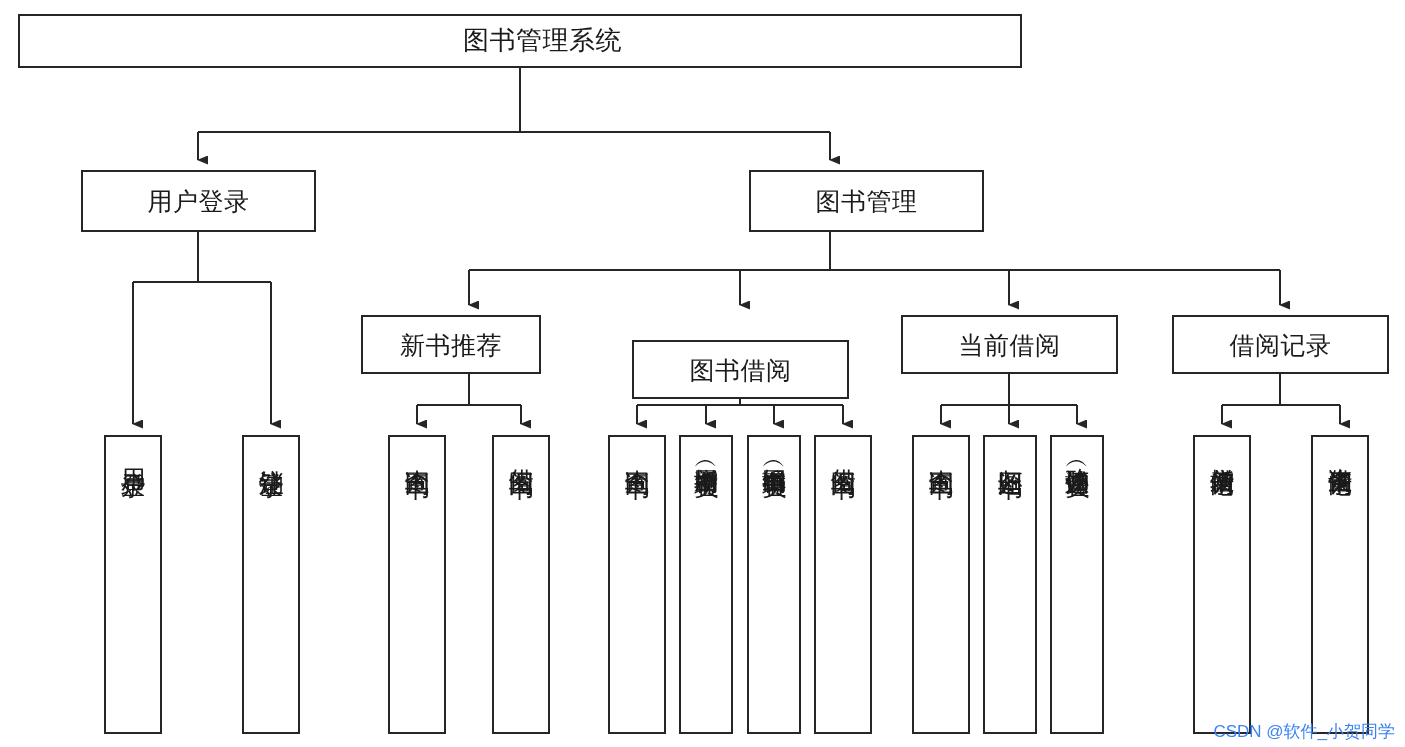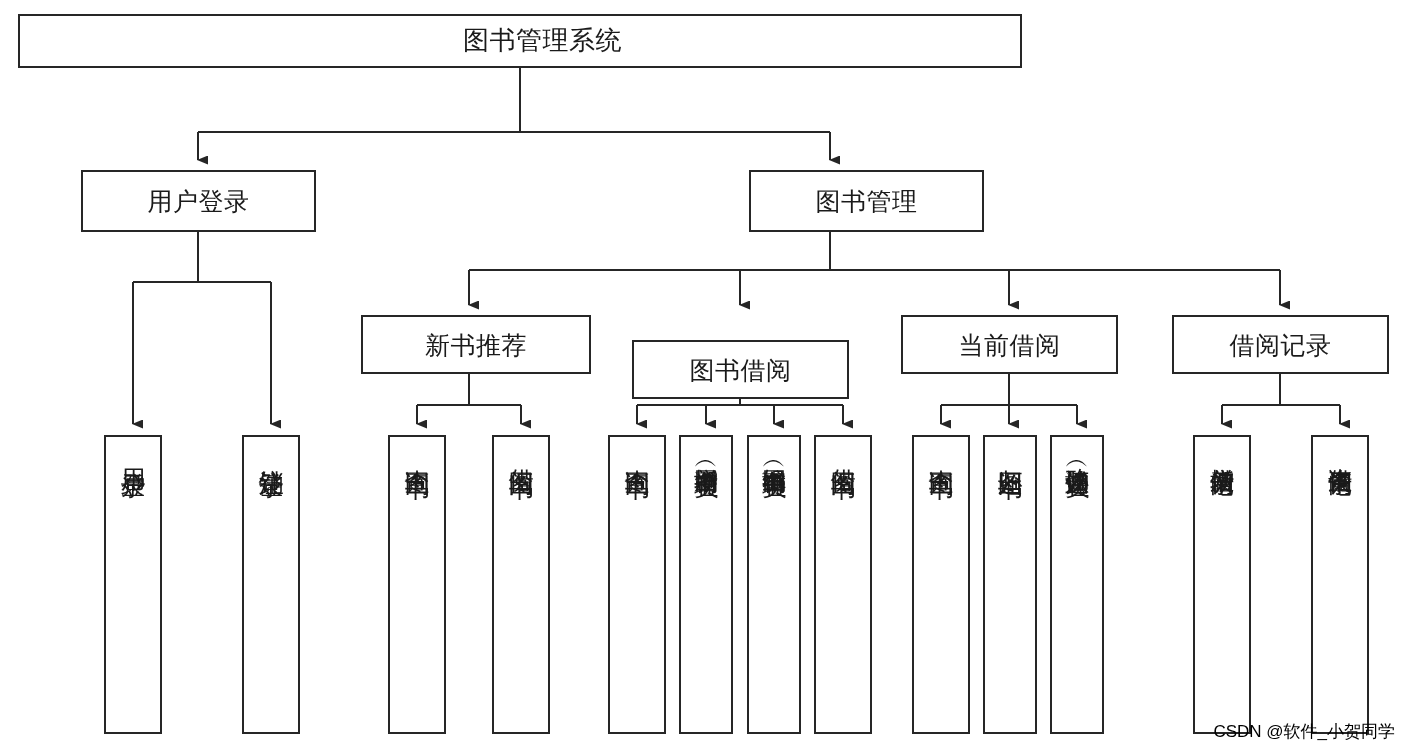--- a/index.html
+++ b/index.html
@@ -62,21 +62,21 @@
   }
   .node.vertical.tall-text .node-label {
     font-size: 24px;
     letter-spacing: 1px;
   }
   #watermark {
     position: absolute;
     right: 10px;
     bottom: 4px;
     font-size: 17px;
-    color: #000000;
+    color: #3b82f6;
     white-space: nowrap;
     user-select: none;
   }
 </style>
 </head>
 <body>
 
 <div id="diagram-root">
 
   <svg id="edge-layer" viewBox="0 0 1405 747" xmlns="http://www.w3.org/2000/svg">
@@ -134,21 +134,21 @@
   </div>
 
   <div class="node horizontal" style="left:81px; top:170px; width:235px; height:62px;">
     <span class="node-label">用户登录</span>
   </div>
 
   <div class="node horizontal" style="left:711px; top:170px; width:235px; height:62px;margin-left:38px;">
     <span class="node-label">图书管理</span>
   </div>
 
-  <div class="node horizontal" style="left:361px; top:315px; width:230px; height:59px;">
+  <div class="node horizontal" style="left:361px; top:315px; width:180px; height:59px;">
     <span class="node-label">新书推荐</span>
   </div>
 
   <div class="node horizontal" style="left:632px; top:315px; width:217px; height:59px;margin-top:25px;">
     <span class="node-label">图书借阅</span>
   </div>
 
   <div class="node horizontal" style="left:901px; top:315px; width:217px; height:59px;">
     <span class="node-label">当前借阅</span>
   </div>

